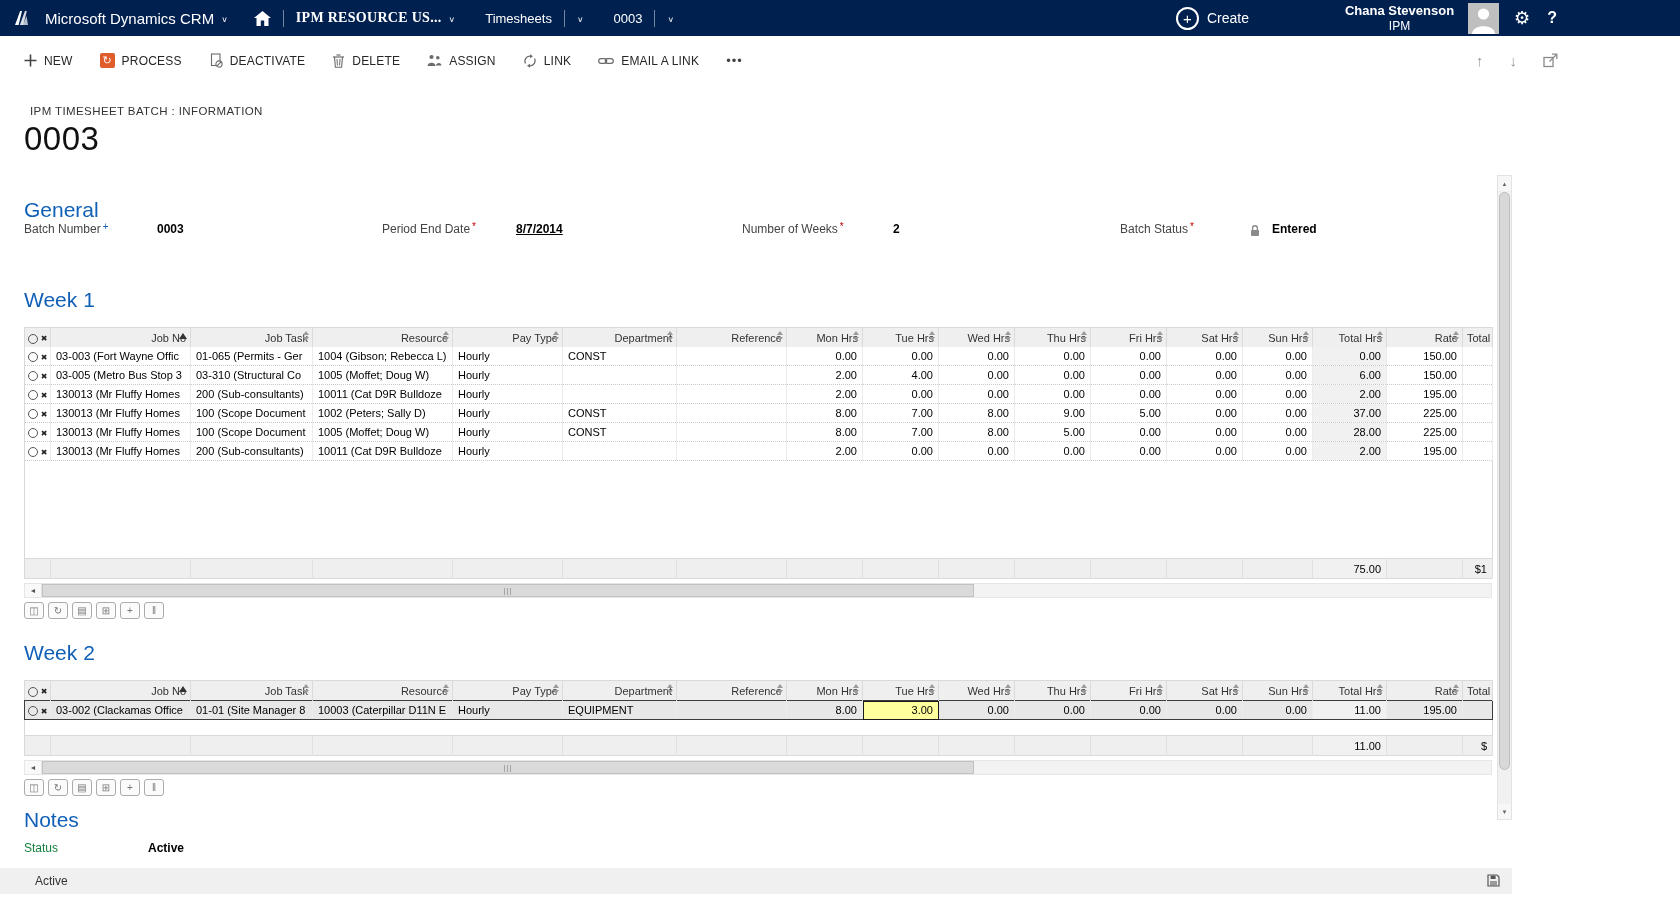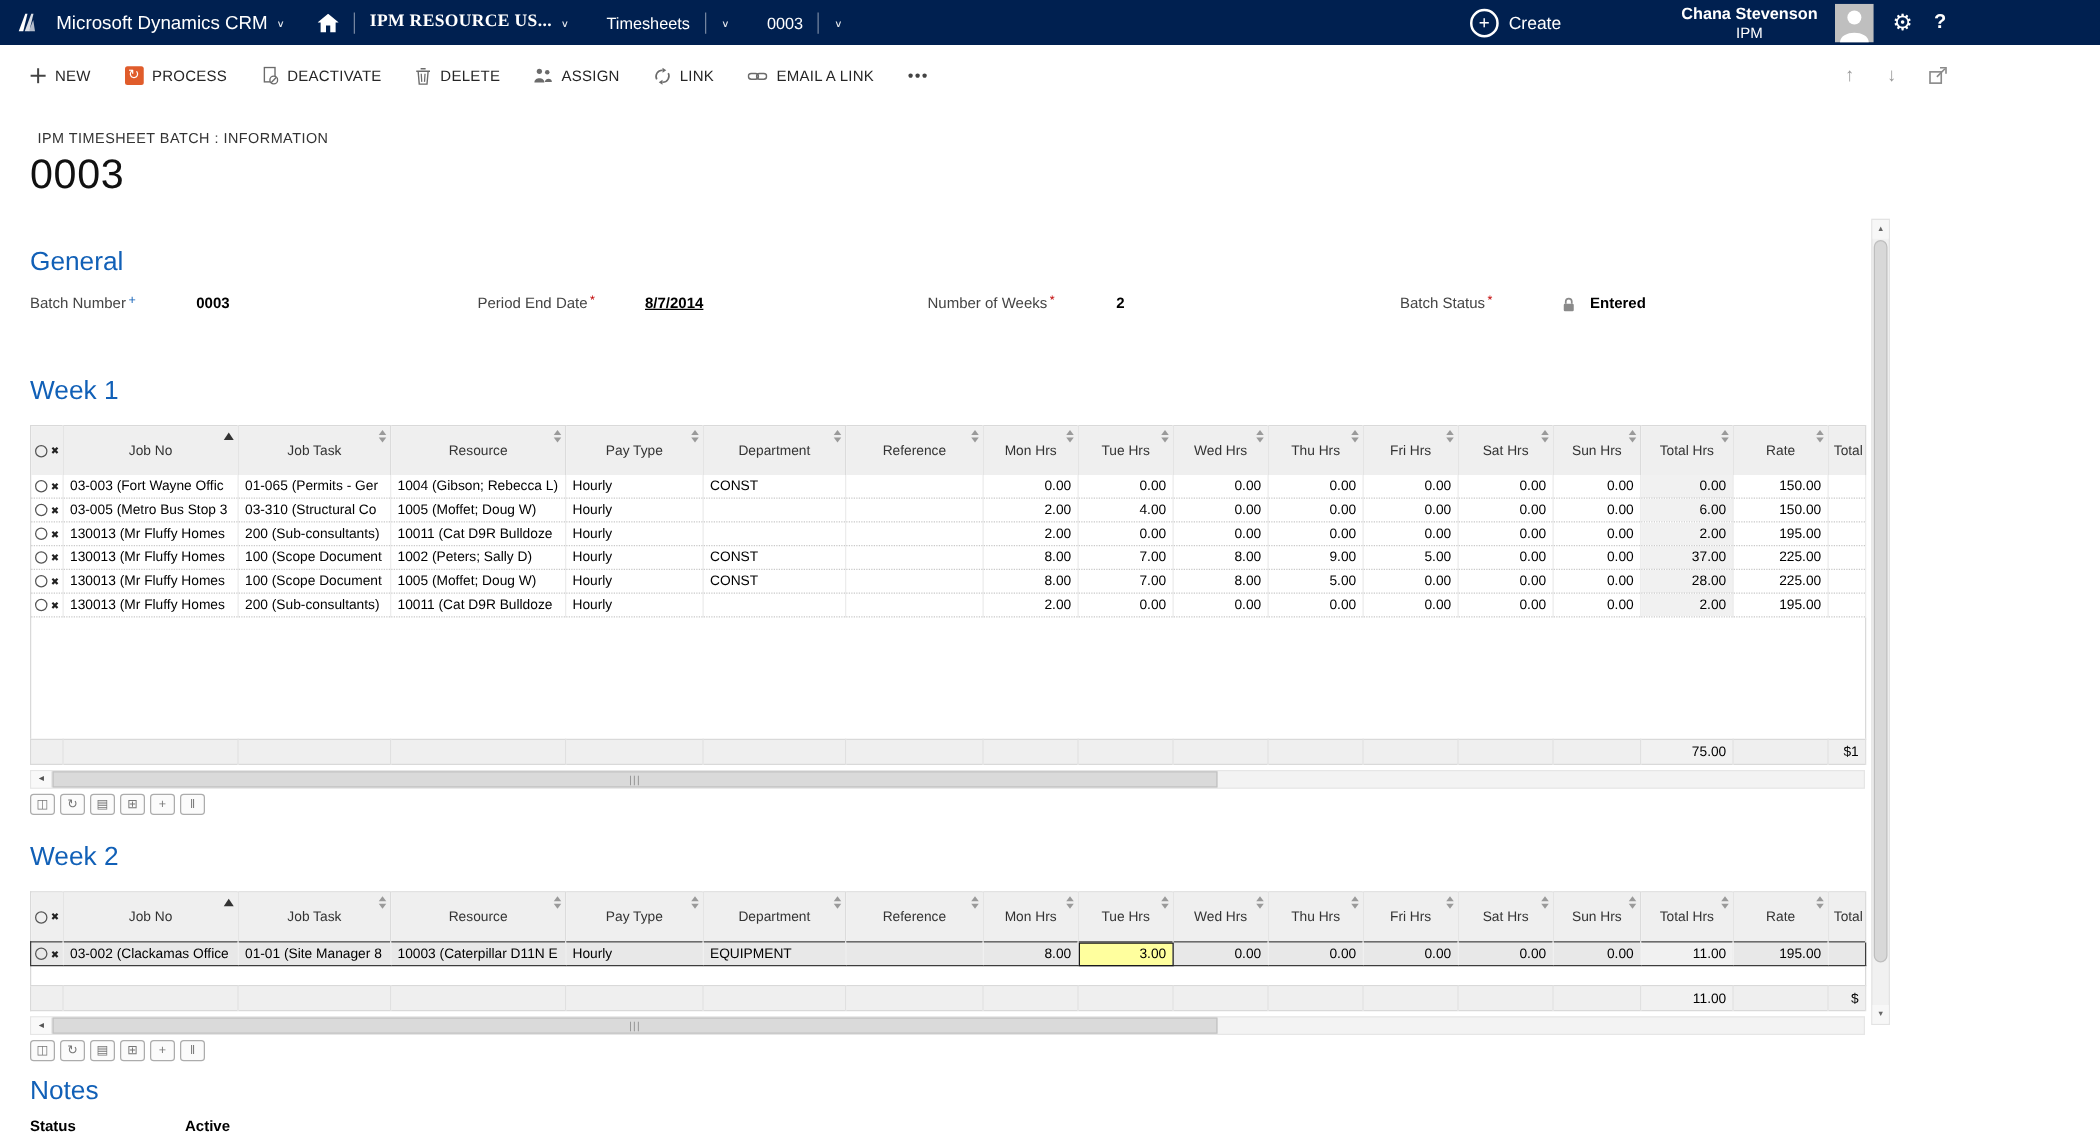--- a/index.html
+++ b/index.html
@@ -38,32 +38,32 @@
   
   .content{padding:20px 0 0 24px;position:relative;}
   .entity-label{font-size:11.5px;color:#333;letter-spacing:.4px;margin-left:6px;}
   .rec-title{font-size:33px;font-weight:200;color:#111;margin-top:3px;letter-spacing:.5px;}
   .sect{font-size:21px;font-weight:400;color:#1160B7;}
   .sect.general{margin-top:40px;}
   .sect.week1{margin-top:49px;}
   .sect.week2{margin-top:22px;}
   .sect.notes{margin-top:12px;}
   
-  .fields{position:relative;height:17px;margin-top:13px;font-size:12px;}
+  .fields{position:relative;height:17px;margin-top:0;font-size:12px;}
   .flabel{position:absolute;color:#444;white-space:nowrap;}
   .fval{position:absolute;font-weight:bold;color:#000;white-space:nowrap;}
   .fval.link{text-decoration:underline;}
   .req{font-size:10px;margin-left:2px;position:relative;top:-3px;}
   .req.star{color:#C00000;}
   .req.plus{color:#1160B7;}
   .lockic{position:absolute;display:flex;}
   
   table.grid{border-collapse:collapse;table-layout:fixed;width:1468px;margin-top:15px;
     font-size:11px;border:1px solid #D9D9D9;background:#fff;}
-  table.grid th{background:#EFEFEF;font-weight:400;color:#333;text-align:center;padding:12px 4px;
+  table.grid th{background:#EFEFEF;font-weight:400;color:#333;text-align:right;padding:2px 4px;
     border-right:1px solid #DBDBDB;height:15px;white-space:nowrap;overflow:hidden;position:relative;}
   table.grid td{padding:1px 5px;height:16px;border-right:1px solid #ECECEC;border-bottom:1px dotted #C9C9C9;
     white-space:nowrap;overflow:hidden;}
   table.grid .num{text-align:right;}
   table.grid .thrs{background:#F1F1F1;}
   table.grid .selcol{text-align:center;padding:1px 2px;}
   .rsel{width:8px;height:8px;border:1px solid #555;border-radius:50%;display:inline-block;vertical-align:middle;}
   .rdel{font-size:8px;color:#222;margin-left:3px;vertical-align:middle;}
   .sort{position:absolute;right:3px;top:3px;display:flex;flex-direction:column;align-items:center;}
   .tu{width:0;height:0;border-left:3px solid transparent;border-right:3px solid transparent;border-bottom:4px solid #9a9a9a;margin-bottom:2px;}
@@ -80,21 +80,21 @@
     display:flex;align-items:stretch;margin-top:4px;}
   .hs-btn{width:16px;background:#F9F9F9;border-right:1px solid #E3E3E3;display:flex;align-items:center;justify-content:center;color:#555;font-size:7px;}
   .hs-thumb{width:930px;background:#DADADA;border:1px solid #C2C2C2;display:flex;align-items:center;justify-content:center;}
   .grip{color:#8a8a8a;font-size:8px;letter-spacing:1px;line-height:1;}
   
   .minibar{display:flex;gap:4px;margin-top:4px;}
   .mini{width:18px;height:15px;border:1px solid #ACACAC;border-radius:3px;background:#FBFBFB;color:#777;
     font-size:10px;display:flex;align-items:center;justify-content:center;line-height:1;}
   
   .status-row{position:relative;height:16px;margin-top:9px;font-size:12px;}
-  .status-label{position:absolute;left:0;color:#000000;font-weight:bold;}
+  .status-label{position:absolute;left:0;color:#15803d;}
   .status-value{position:absolute;left:124px;font-weight:bold;}
   
   .bottombar{width:1512px;height:26px;background:#F0F0F0;margin:11px 0 0 -24px;position:relative;}
   .bb-status{position:absolute;left:35px;top:6px;font-size:12px;color:#333;}
   .bb-save{position:absolute;right:12px;top:6px;display:flex;}
   
   .vscroll{position:absolute;left:1497px;top:175px;width:15px;height:645px;background:#F1F1F1;border:1px solid #E3E3E3;box-sizing:border-box;}
   .vs-btn{position:absolute;left:0;width:100%;height:15px;font-size:6px;color:#666;display:flex;align-items:center;justify-content:center;background:#F7F7F7;}
   .vs-btn.top{top:0;}.vs-btn.bottom{bottom:0;}
   .vs-thumb{position:absolute;top:16px;left:1px;width:11px;height:578px;background:#D8D8D8;border:1px solid #BEBEBE;border-radius:6px;box-sizing:border-box;}

